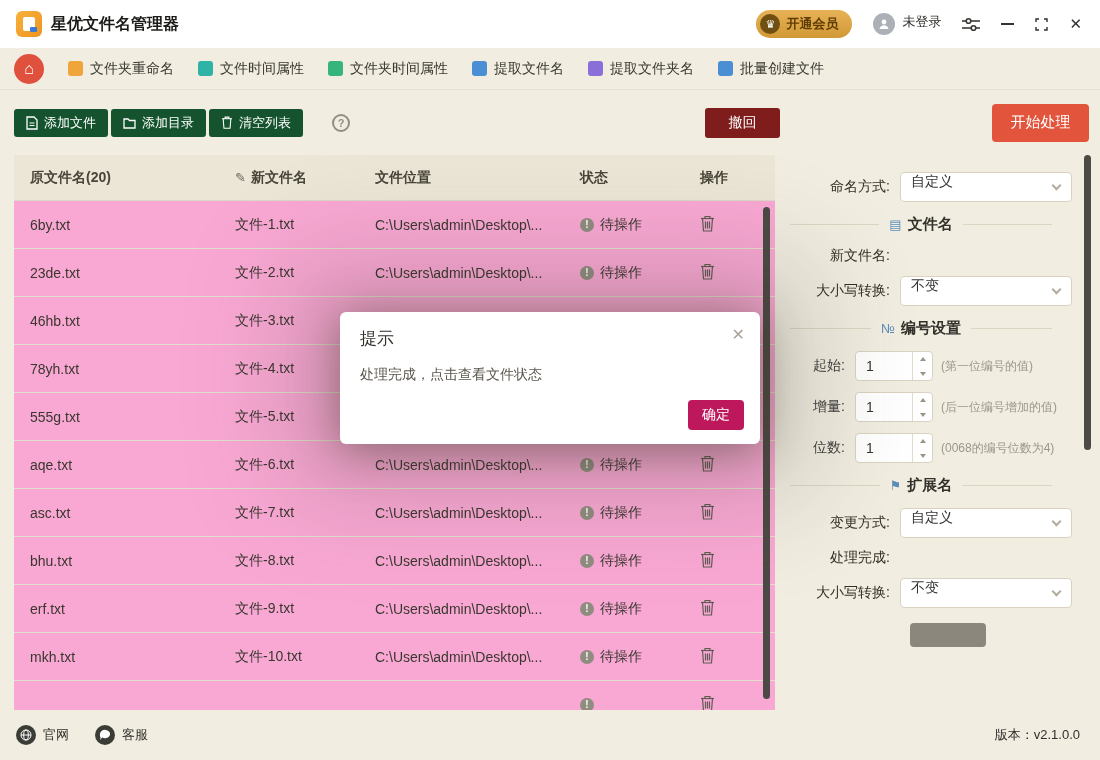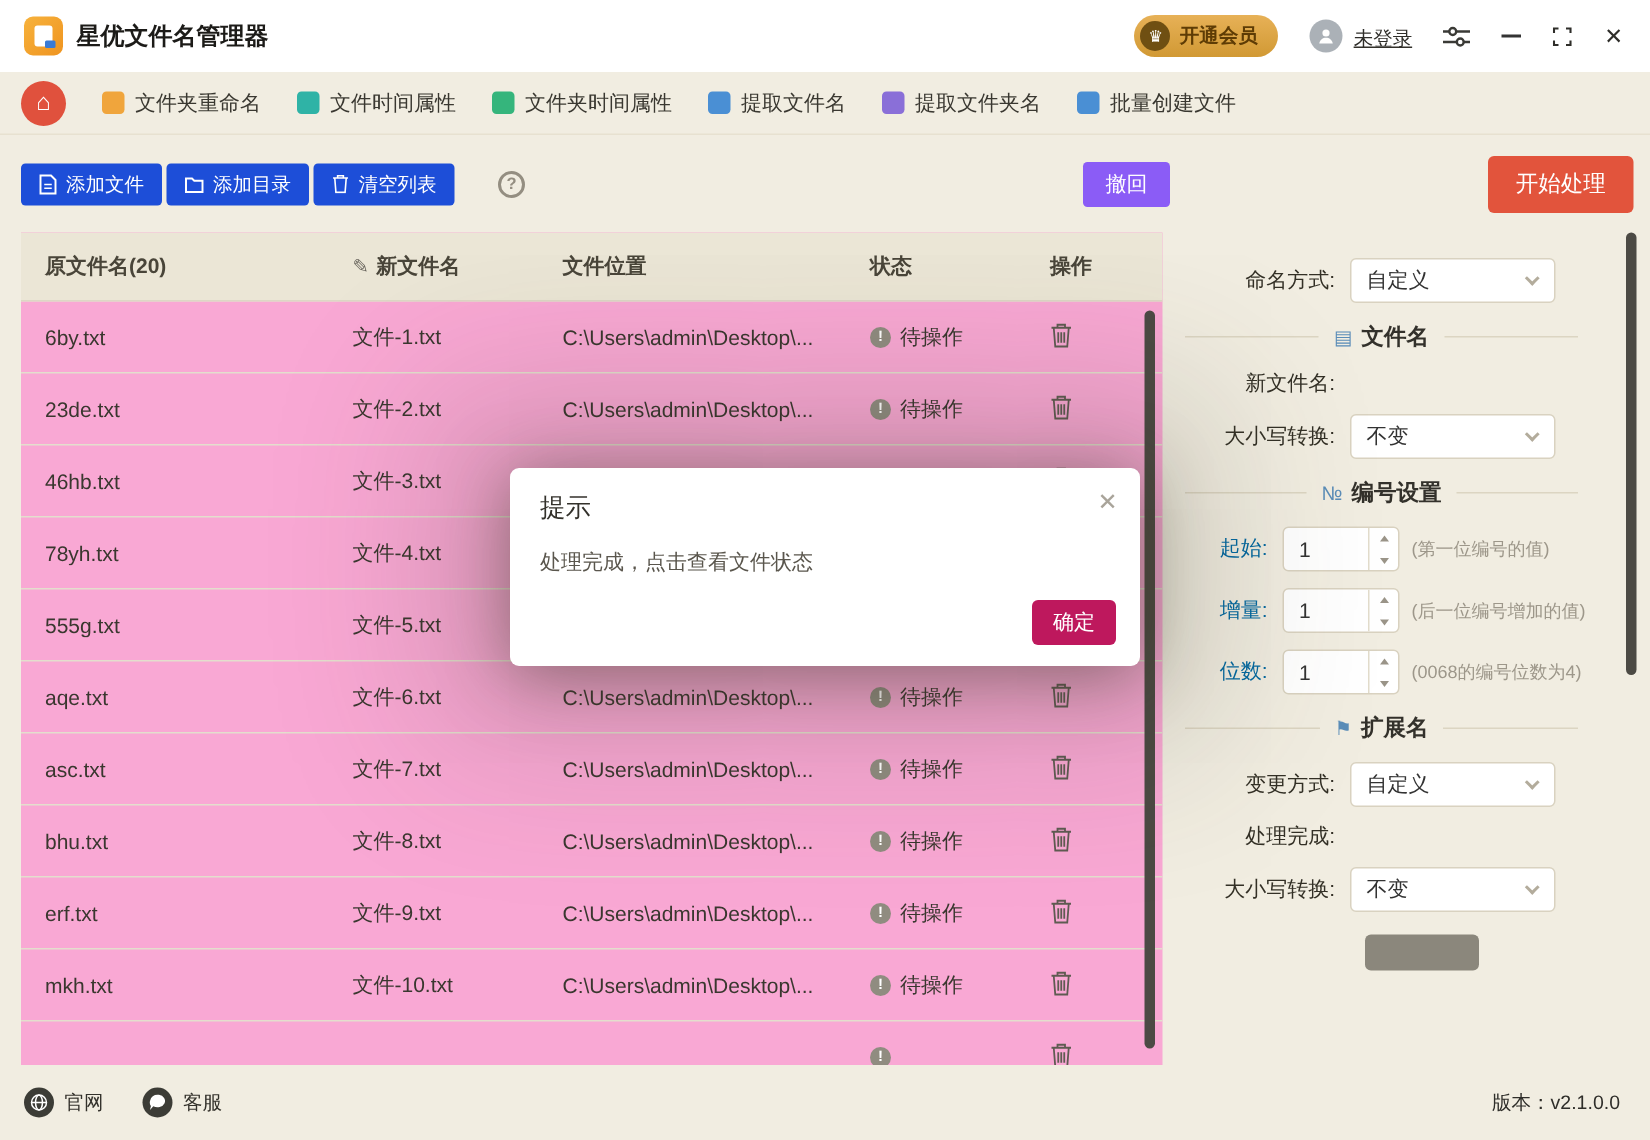--- a/index.html
+++ b/index.html
@@ -9,40 +9,40 @@
 
 .titlebar { height:48px; background:#fff; display:flex; align-items:center; padding:0 18px 0 16px; }
 .applogo { width:26px; height:26px; border-radius:6px; background:linear-gradient(135deg,#f7b23c,#ef9420); display:grid; place-items:center; flex:none; }
 .applogo-doc { width:12px; height:14px; background:#fff; border-radius:2px; position:relative; }
 .applogo-doc::after { content:''; position:absolute; right:-2px; bottom:-1px; width:7px; height:5px; background:#3a7bd5; border-radius:1px; }
 .app-title { margin-left:9px; font-size:16px; font-weight:bold; color:#1c1b18; }
 .tb-right { margin-left:auto; display:flex; align-items:center; gap:21px; }
 .vip { height:28px; border-radius:14px; background:linear-gradient(180deg,#e7b157,#d19934); display:flex; align-items:center; gap:6px; padding:0 14px 0 4px; cursor:pointer; }
 .vip-ic { width:20px; height:20px; border-radius:50%; background:#6f4f12; color:#fff; font-size:11px; display:grid; place-items:center; }
 .vip-label { font-size:13px; font-weight:bold; color:#5e3c05; }
-.login { display:flex; align-items:flex-end; gap:7px; cursor:pointer;text-decoration:underline; }
+.login { display:flex; align-items:flex-start; gap:7px; cursor:pointer; }
 .avatar { width:22px; height:22px; border-radius:50%; background:#abb1b7; display:grid; place-items:center; }
 .login-label { font-size:13px; color:#2f2e2a; }
 .winbtn { display:grid; place-items:center; cursor:pointer; }
 .min-bar { width:13px; height:2px; background:#333; }
 .close-x { font-size:15px; color:#2f2e2a; }
 
 
 .tabbar { height:42px; display:flex; align-items:stretch; padding-left:14px; border-bottom:1px solid #e7e1d0; }
 .home-btn { width:30px; height:30px; border-radius:50%; background:#e0513d; color:#fff; font-size:16px; display:grid; place-items:center; align-self:center; margin-right:12px; cursor:pointer; flex:none; }
 .tab { display:flex; align-items:center; gap:7px; padding:0 12px; font-size:14px; color:#3a3831; position:relative; cursor:pointer; }
 .tab-ic { width:15px; height:15px; border-radius:3px; flex:none; }
 .tab.active { color:#cc3b2e; font-weight:bold; }
 .tab.active::after { content:''; position:absolute; left:10px; right:10px; bottom:0; height:3px; background:#cc3b2e; border-radius:2px; }
 
 
 .toolbar { height:65px; display:flex; align-items:center; padding:0 11px 0 14px; }
-.tbtn { height:28px; background:#1d4ed8; border:none; border-radius:3px; color:#fff; font-size:13px; display:flex; align-items:center; gap:6px; padding:0 12px; margin-right:3px; cursor:pointer; font-family:inherit; }
+.tbtn { height:28px; background:#14532d; border:none; border-radius:3px; color:#fff; font-size:13px; display:flex; align-items:center; gap:6px; padding:0 12px; margin-right:3px; cursor:pointer; font-family:inherit; }
 .help-circle { width:18px; height:18px; border-radius:50%; border:2px solid #948e81; color:#948e81; font-size:11px; font-weight:bold; display:grid; place-items:center; margin-left:26px; cursor:pointer; }
-.undo-btn { margin-left:auto; width:58px; height:30px; background:#8b5cf6; border:none; border-radius:3px; color:#fff; font-size:14px; cursor:pointer; font-family:inherit; }
+.undo-btn { margin-left:auto; width:75px; height:30px; background:#7f1d1d; border:none; border-radius:3px; color:#fff; font-size:14px; cursor:pointer; font-family:inherit; }
 .start-btn { margin-left:212px; width:97px; height:38px; background:#e2543c; border:none; border-radius:4px; color:#fff; font-size:15px; cursor:pointer; font-family:inherit; }
 
 
 .content { display:flex; height:555px; padding-left:14px; position:relative; }
 
 
 .table-area { width:761px; background:#f9a8d4; position:relative; overflow:hidden; flex:none; }
 .thead { display:flex; align-items:center; height:46px; background:#ebe6d6; border-bottom:1px solid #ddd7c5; font-weight:bold; color:#494539; font-size:14px; }
 .trow { display:flex; align-items:center; height:48px; border-bottom:1px solid #e4decd; font-size:14px; color:#3a372f; }
 .cell { padding-left:16px; overflow:hidden; white-space:nowrap; }
@@ -50,22 +50,22 @@
 .edit-ic { color:#6b675f; font-size:13px; margin-right:5px; }
 .info-ic { display:inline-grid; place-items:center; width:14px; height:14px; border-radius:50%; background:#908c80; color:#fff; font-size:10px; font-weight:bold; margin-right:6px; vertical-align:-2px; }
 .c4 { display:flex; align-items:center; }
 .trash { display:inline-flex; cursor:pointer; }
 .vscroll { position:absolute; right:5px; top:52px; width:7px; height:492px; background:#4c4a44; border-radius:4px; cursor:pointer; }
 
 
 .panel { flex:1; padding-top:17px; position:relative; margin-left:15px; }
 .prow { display:flex; align-items:center; margin-bottom:11px; }
 .plabel { width:100px; text-align:right; margin-right:10px; font-size:14px; color:#333026; flex:none; }
-.plabel-s { width:55px; text-align:right; margin-right:10px; font-size:14px; color:#0369a1; flex:none; }
-.pselect { width:137px; height:30px; background:#fff; border:1px solid #d9d2c0; border-radius:4px; display:flex; align-items:center; padding:0 26px 0 10px; font-size:14px; color:#333; position:relative; cursor:pointer; }
+.plabel-s { width:55px; text-align:right; margin-right:10px; font-size:14px; color:#404040; flex:none; }
+.pselect { width:172px; height:30px; background:#fff; border:1px solid #d9d2c0; border-radius:4px; display:flex; align-items:flex-start; padding:0 26px 0 10px; font-size:14px; color:#333; position:relative; cursor:pointer; }
 .chev { position:absolute; right:11px; top:9px; width:7px; height:7px; border-right:2px solid #b3ac9c; border-bottom:2px solid #b3ac9c; transform:rotate(45deg); }
 .pinput { width:148px; height:30px; background:#fff; border:1px solid #d9d2c0; border-radius:4px; padding:0 10px; font-size:14px; color:#333; font-family:inherit; }
 .pinput::placeholder { color:#bcb5a5; }
 .sec { display:flex; align-items:center; width:262px; margin:13px 0; }
 .sec-line { flex:1; height:1px; background:#dcd5c2; }
 .sec-title { margin:0 10px; font-size:15px; font-weight:bold; color:#33312b; display:flex; align-items:center; gap:6px; }
 .sec-icon { color:#5b8db8; font-size:13px; font-weight:normal; }
 .spin { width:78px; height:30px; background:#fff; border:1px solid #d9d2c0; border-radius:4px; display:flex; overflow:hidden; flex:none; }
 .spin-in { flex:1; width:50px; border:none; outline:none; padding-left:10px; font-size:14px; color:#333; background:transparent; font-family:inherit; }
 .spin-btns { width:20px; border-left:1px solid #e2dccb; display:flex; flex-direction:column; }

